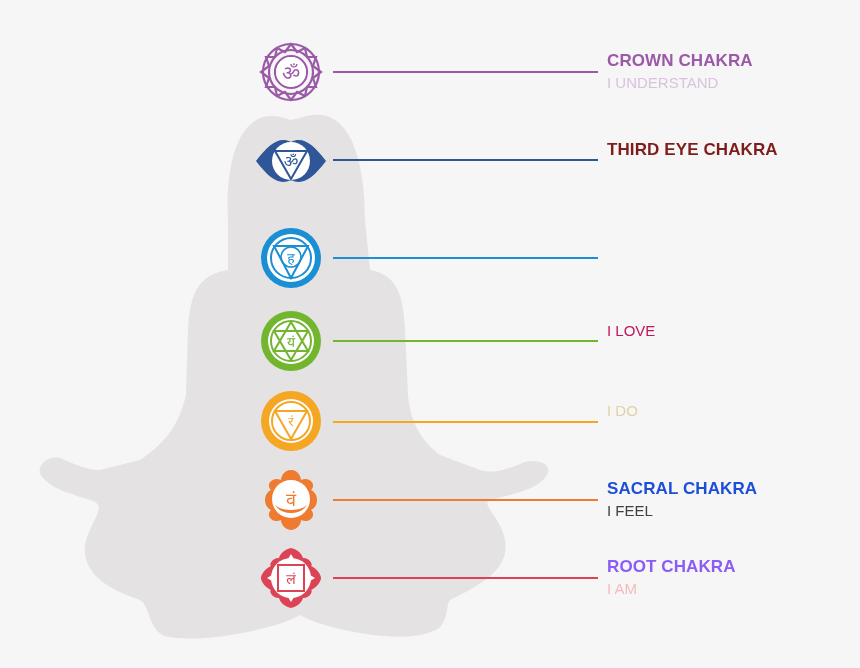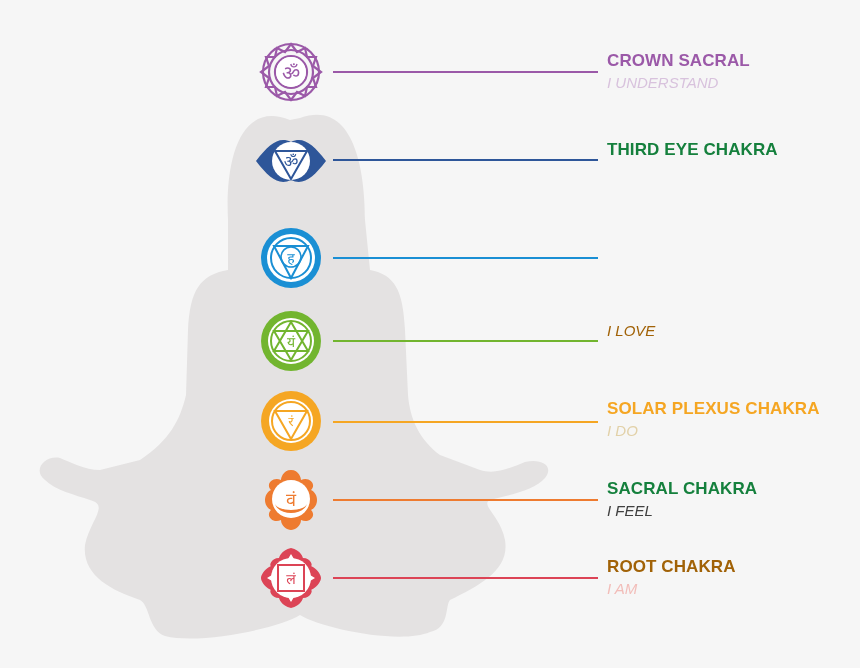--- a/index.html
+++ b/index.html
@@ -2,21 +2,21 @@
 <html><head>
 <meta charset="utf-8">
 <style>
   html, body { margin: 0; padding: 0; }
   body { width: 860px; height: 668px; background: #f6f6f6; position: relative; overflow: hidden; font-family: "Liberation Sans", sans-serif; }
   .silhouette { position: absolute; left: 0; top: 0; }
   .symbol { position: absolute; width: 64px; height: 64px; }
   .line { position: absolute; left: 333px; width: 265px; height: 2px; }
   .label { position: absolute; left: 607px; }
   .title { font-size: 17px; font-weight: bold; letter-spacing: 0.1px; white-space: nowrap; line-height: 20px; }
-  .mantra { font-size: 15px; line-height: 20px; margin-top: 2px; white-space: nowrap; font-style: italic; }
+  .mantra { font-size: 15px; line-height: 20px; margin-top: 2px; white-space: nowrap; }
 </style>
 </head>
 <body>
 
 <svg class="silhouette" width="860" height="668" viewBox="0 0 860 668">
   <g fill="#e4e2e2">
 
     <path d="M290 120 C 240 100, 225 160, 228 220 L 228 270 C 200 275, 190 290, 188 330 L 186 395 C 180 420, 170 440, 140 460 L 100 470 C 85 470, 70 462, 60 458 C 45 455, 32 470, 45 480 C 55 490, 75 495, 90 500 C 110 505, 90 520, 85 545 C 82 575, 110 590, 140 600 C 150 605, 148 630, 165 636 C 200 645, 280 628, 300 615 C 320 628, 400 645, 430 632 C 450 628, 445 605, 450 600 C 480 585, 510 570, 505 540 C 500 515, 480 505, 490 500 C 510 495, 535 490, 545 478 C 555 465, 540 458, 525 462 C 510 468, 495 475, 480 470 L 440 455 C 420 440, 410 420, 408 395 L 405 330 C 403 290, 395 275, 370 270 L 365 220 C 365 160, 350 100, 300 118 Z"></path>
   </g>
 </svg>
@@ -27,35 +27,35 @@
       <circle cx="32" cy="32" r="28"></circle>
         <circle cx="32" cy="32" r="22"></circle>
         <circle cx="32" cy="32" r="16"></circle>
       <path d="M32 4 L38 12 L46 8 L48 17 L57 17 L54 26 L62 32 L54 38 L57 47 L48 47 L46 56 L38 52 L32 60 L26 52 L18 56 L16 47 L7 47 L10 38 L2 32 L10 26 L7 17 L16 17 L18 8 L26 12 Z"></path>
     </g>
     <circle cx="32" cy="32" r="15" fill="#fff"></circle>
     <text x="32" y="40" text-anchor="middle" font-size="20" fill="#9b59a8" font-family="DejaVu Sans, sans-serif">ॐ</text>
   </svg>
   <div class="line" style="top:71px;background:#9b59a8"></div>
   <div class="label" style="top:51px">
-    <div class="title" style="color:#9b59a8">CROWN SACRAL</div>
+    <div class="title" style="color:#9b59a8">CROWN CHAKRA</div>
     <div class="mantra" style="color:#d8c2dd">I UNDERSTAND</div>
   </div>
 </div>
 
 <div>
   <svg class="symbol" style="left:254px;top:134px;width:74px;height:54px" viewBox="0 0 74 54">
     <path d="M2 27 C 15 10, 25 2, 37 8 C 49 2, 59 10, 72 27 C 59 44, 49 52, 37 46 C 25 52, 15 44, 2 27 Z" fill="#2e5699"></path>
     <circle cx="37" cy="27" r="19" fill="#fff"></circle>
     <path d="M21 17 L53 17 L37 45 Z" fill="none" stroke="#2e5699" stroke-width="2"></path>
     <text x="37" y="33" text-anchor="middle" font-size="16" fill="#2e5699" font-family="DejaVu Sans, sans-serif">ॐ</text>
   </svg>
   <div class="line" style="top:159px;background:#2e5699"></div>
   <div class="label" style="top:140px">
-    <div class="title" style="color:#15803d">THIRD EYE CHAKRA</div>
+    <div class="title" style="color:#7f1d1d">THIRD EYE CHAKRA</div>
   </div>
 </div>
 
 <div>
   <svg class="symbol" style="left:259px;top:226px" viewBox="0 0 64 64">
     <circle cx="32" cy="32" r="30" fill="#1a8fd4"></circle>
     <circle cx="32" cy="32" r="24" fill="#fff"></circle>
     <circle cx="32" cy="32" r="20" fill="none" stroke="#1a8fd4" stroke-width="2"></circle>
     <path d="M15 20 L49 20 L32 52 Z" fill="none" stroke="#1a8fd4" stroke-width="2"></path>
     <circle cx="32" cy="31" r="10" fill="none" stroke="#1a8fd4" stroke-width="1.6"></circle>
@@ -69,59 +69,58 @@
 <div>
   <svg class="symbol" style="left:259px;top:309px" viewBox="0 0 64 64">
     <circle cx="32" cy="32" r="30" fill="#72b52f"></circle>
     <circle cx="32" cy="32" r="23" fill="#fff"></circle>
     <circle cx="32" cy="32" r="20" fill="none" stroke="#72b52f" stroke-width="2"></circle>
     <path d="M32 13 L49 42 L15 42 Z M32 51 L15 22 L49 22 Z" fill="none" stroke="#72b52f" stroke-width="2"></path>
     <text x="32" y="38" text-anchor="middle" font-size="14" fill="#72b52f" font-family="DejaVu Sans, sans-serif">यं</text>
   </svg>
   <div class="line" style="top:340px;background:#72b52f"></div>
   <div class="label" style="top:319px">
-    <div class="mantra" style="color:#a16207">I LOVE</div>
+    <div class="mantra" style="color:#be185d">I LOVE</div>
   </div>
 </div>
 
 <div>
   <svg class="symbol" style="left:259px;top:389px" viewBox="0 0 64 64">
     <circle cx="32" cy="32" r="30" fill="#f5a623"></circle>
     <circle cx="32" cy="32" r="22" fill="#fff"></circle>
     <circle cx="32" cy="32" r="19" fill="none" stroke="#f5a623" stroke-width="2"></circle>
     <path d="M16 22 L48 22 L32 50 Z" fill="none" stroke="#f5a623" stroke-width="2"></path>
     <text x="32" y="37" text-anchor="middle" font-size="13" fill="#f5a623" font-family="DejaVu Sans, sans-serif">रं</text>
   </svg>
   <div class="line" style="top:421px;background:#f5a623"></div>
   <div class="label" style="top:399px">
-    <div class="title" style="color:#f5a623">SOLAR PLEXUS CHAKRA</div>
     <div class="mantra" style="color:#e2d1a8">I DO</div>
   </div>
 </div>
 
 <div>
   <svg class="symbol" style="left:259px;top:468px" viewBox="0 0 64 64">
     <path d="M32 2 C 40 2, 42 10, 42 12 C 50 8, 58 16, 52 22 C 60 26, 60 38, 52 42 C 58 48, 50 56, 42 52 C 42 58, 36 62, 32 62 C 28 62, 22 58, 22 52 C 14 56, 6 48, 12 42 C 4 38, 4 26, 12 22 C 6 16, 14 8, 22 12 C 22 10, 24 2, 32 2 Z" fill="#ee7b30"></path>
     <circle cx="32" cy="31" r="19" fill="#fff"></circle>
     <path d="M16 36 C 20 48, 44 48, 48 36 C 44 44, 20 44, 16 36 Z" fill="#ee7b30"></path>
     <text x="32" y="38" text-anchor="middle" font-size="18" fill="#ee7b30" font-family="DejaVu Sans, sans-serif">वं</text>
   </svg>
   <div class="line" style="top:499px;background:#ee7b30"></div>
   <div class="label" style="top:479px">
-    <div class="title" style="color:#15803d">SACRAL CHAKRA</div>
+    <div class="title" style="color:#1d4ed8">SACRAL CHAKRA</div>
     <div class="mantra" style="color:#404040">I FEEL</div>
   </div>
 </div>
 
 <div>
   <svg class="symbol" style="left:259px;top:546px" viewBox="0 0 64 64">
     <path d="M32 2 C 42 4, 44 12, 44 12 C 52 12, 54 20, 52 20 C 60 24, 62 30, 62 32 C 62 34, 60 40, 52 44 C 54 44, 52 52, 44 52 C 44 52, 42 60, 32 62 C 22 60, 20 52, 20 52 C 12 52, 10 44, 12 44 C 4 40, 2 34, 2 32 C 2 30, 4 24, 12 20 C 10 20, 12 12, 20 12 C 20 12, 22 4, 32 2 Z" fill="#dc4456"></path>
     <circle cx="32" cy="32" r="20" fill="#fff"></circle>
     <rect x="19" y="19" width="26" height="26" fill="none" stroke="#dc4456" stroke-width="2"></rect>
     <path d="M32 8 L35 13 L29 13 Z M32 56 L35 51 L29 51 Z M8 32 L13 29 L13 35 Z M56 32 L51 29 L51 35 Z" fill="#fff"></path>
     <text x="32" y="38" text-anchor="middle" font-size="14" fill="#dc4456" font-family="DejaVu Sans, sans-serif">लं</text>
   </svg>
   <div class="line" style="top:577px;background:#dc4456"></div>
   <div class="label" style="top:557px">
-    <div class="title" style="color:#a16207">ROOT CHAKRA</div>
+    <div class="title" style="color:#8b5cf6">ROOT CHAKRA</div>
     <div class="mantra" style="color:#f2bdb9">I AM</div>
   </div>
 </div>
 
 </body></html>

